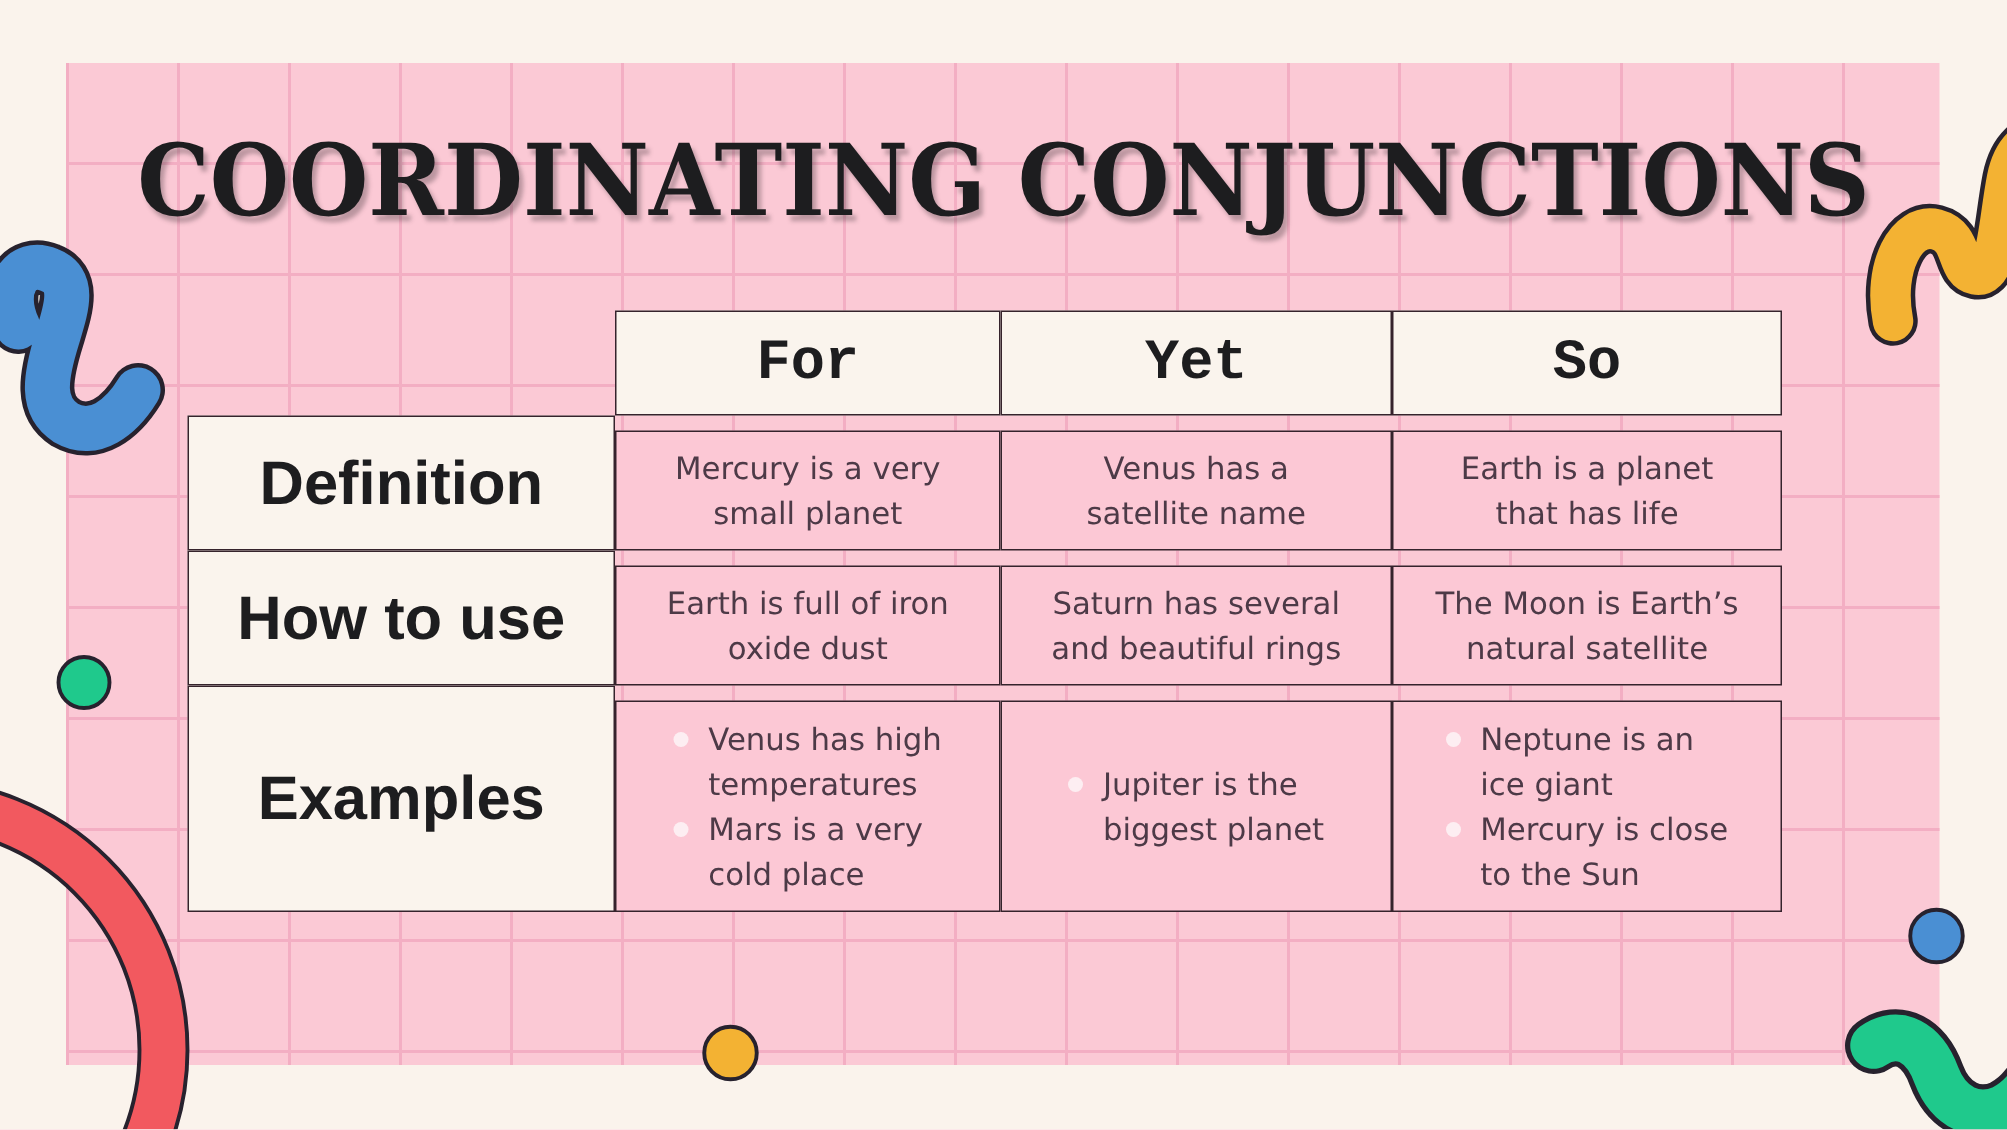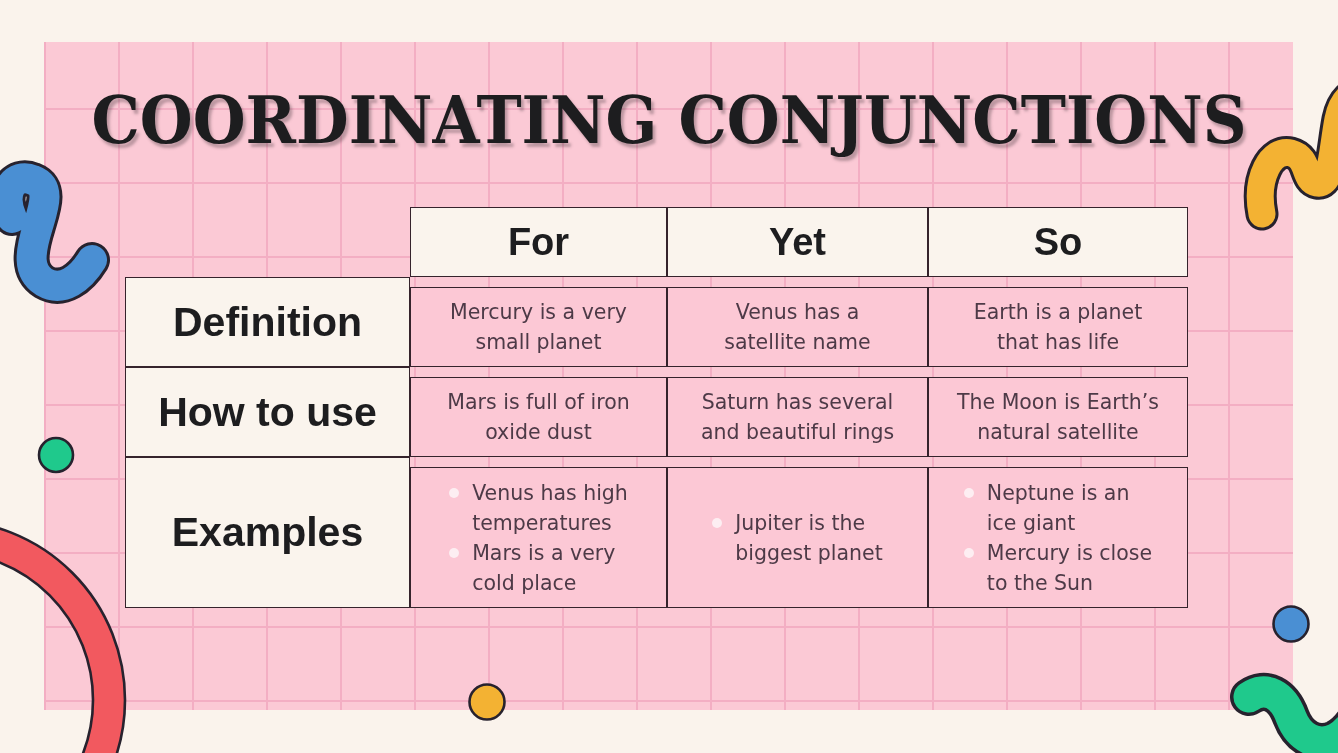--- a/index.html
+++ b/index.html
@@ -42,21 +42,21 @@
     position:absolute;left:125px;top:207px;z-index:5;
     display:grid;
     grid-template-columns:285px 257px 261px 260px;
     grid-template-rows:70px 90px 90px 151px;
   }
   .cell{border:1.5px solid var(--border-dark,#35232c);box-sizing:border-box;
         display:flex;align-items:center;justify-content:center;}
   .cell.corner{border:none;background:transparent;}
   .cell.head{
     background:var(--cell-cream,#faf4ed);
-    font-family:Liberation Sans, sans-serif;font-weight:bold;font-size:38px;
+    font-family:Liberation Mono, monospace;font-weight:bold;font-size:38px;
     color:var(--text-dark,#1d1d1f);
   }
   .cell.rowlabel{
     background:var(--cell-cream,#faf4ed);
     font-family:Liberation Sans, sans-serif;font-weight:bold;font-size:41px;
     color:var(--text-dark,#1d1d1f);white-space:nowrap;
   }
   .cell.data{
     background:var(--cell-pink,#fcc8d5);
     color:var(--body-text,#4d3a47);
@@ -124,21 +124,21 @@
       <span class="cell-text">Venus has a
 satellite name</span>
     </div>
     <div class="cell data">
       <span class="cell-text">Earth is a planet
 that has life</span>
     </div>
 
     <div class="cell rowlabel">How to use</div>
     <div class="cell data">
-      <span class="cell-text">Mars is full of iron
+      <span class="cell-text">Earth is full of iron
 oxide dust</span>
     </div>
     <div class="cell data">
       <span class="cell-text">Saturn has several
 and beautiful rings</span>
     </div>
     <div class="cell data">
       <span class="cell-text">The Moon is Earth’s
 natural satellite</span>
     </div>

